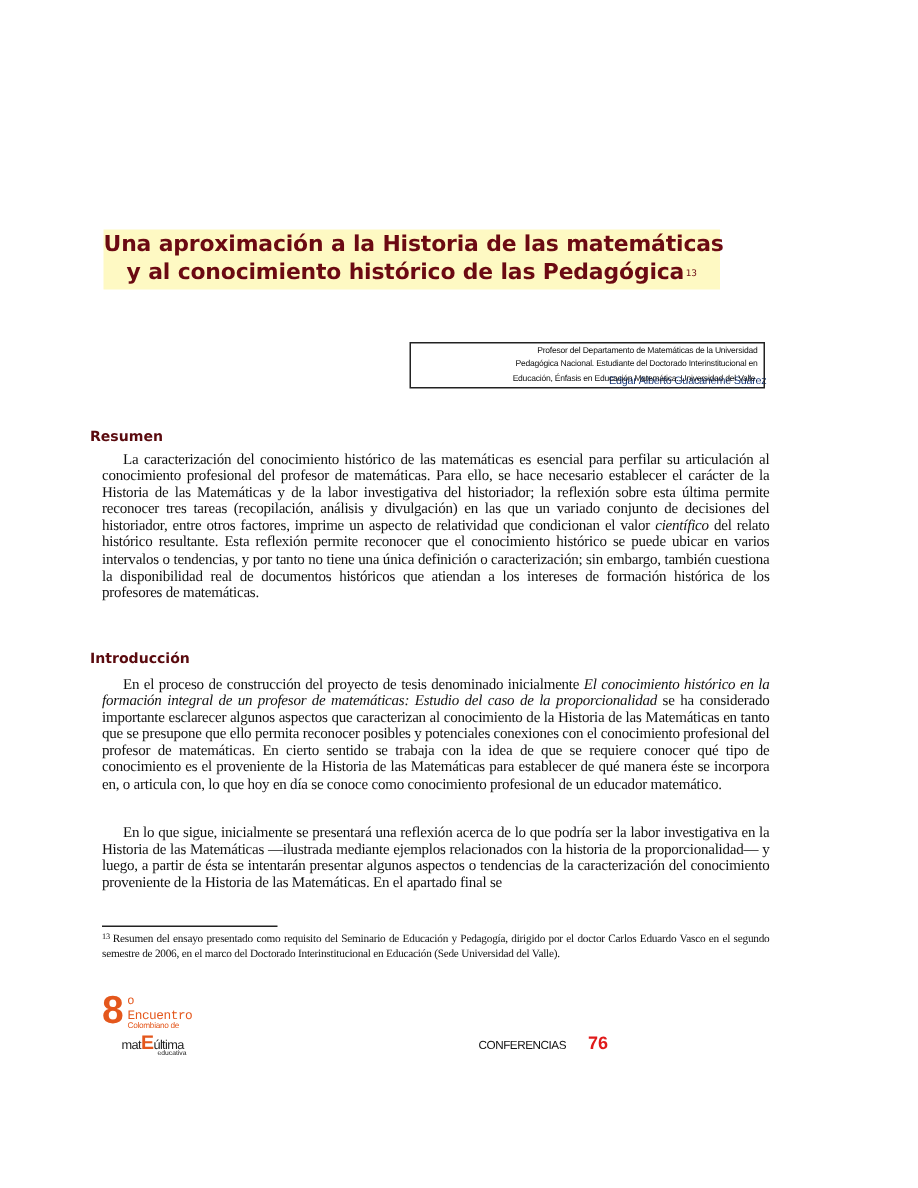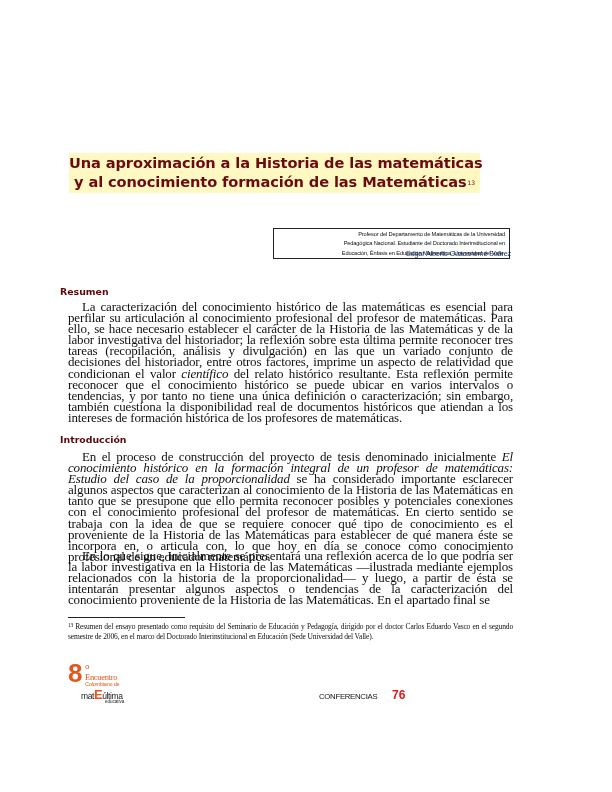--- a/index.html
+++ b/index.html
@@ -34,57 +34,57 @@
       font-size: 5.7px; line-height: 9.4px; text-align: right;
       padding: 1px 4px 0 2px; letter-spacing: -0.15px; color: #111;
     }
     .heading {
       position: absolute; left: 60px; width: 460px; text-align: left;
       font-family: "DejaVu Sans", "Liberation Sans", sans-serif;
       font-weight: bold; color: #5a0a0e; font-size: 9.4px;
     }
     .para {
       position: absolute; left: 68px; width: 445px;
-      font-size: 13px; line-height: 11.1px; text-align: justify;
+      font-size: 10px; line-height: 11.1px; text-align: justify;
       text-indent: 14px; letter-spacing: -0.15px;
     }
     .para i { font-style: italic; }
     .fn-rule { position: absolute; left: 68px; top: 617px; width: 117px; height: 0; border-top: 1px solid #222; }
     .footnote {
       position: absolute; left: 68px; top: 620px; width: 445px;
       font-size: 7.5px; line-height: 10.4px; text-align: justify; letter-spacing: -0.15px;
     }
     .footnote sup { font-size: 5.5px; vertical-align: 2px; margin-right: 2px; }
     .logo { position: absolute; left: 68px; top: 660px; width: 80px; height: 50px; }
     .logo .eight {
       position: absolute; left: 0; top: 0;
       font-family: "Liberation Sans", sans-serif; font-weight: bold;
       color: #e4571c; font-size: 26px; line-height: 26px;
     }
     .logo .deg { position: absolute; left: 17px; top: 2px; font-family: "Liberation Sans", sans-serif; color: #e4571c; font-size: 8px; }
-    .logo .enc { position: absolute; left: 17px; top: 12px; font-family: Liberation Serif, serif; color: #e4571c; font-size: 8.5px; letter-spacing: -0.3px; }
+    .logo .enc { position: absolute; left: 17px; top: 12px; font-family: Liberation Mono, monospace; color: #e4571c; font-size: 8.5px; letter-spacing: -0.3px; }
     .logo .col { position: absolute; left: 17px; top: 21px; font-family: "Liberation Sans", sans-serif; color: #e4571c; font-size: 5.5px; letter-spacing: -0.2px; }
     .logo .mat { position: absolute; left: 13px; top: 27px; font-family: "Liberation Sans", sans-serif; color: #222; font-size: 8.5px; letter-spacing: -0.4px; white-space: nowrap; }
     .logo .mat .e { color: #e4571c; font-size: 13px; font-weight: bold; }
     .logo .edu { position: absolute; left: 37px; top: 39px; font-family: "Liberation Sans", sans-serif; color: #222; font-size: 4.5px; }
     .footer-label {
       position: absolute; left: 319px; top: 692px;
       font-family: "Liberation Sans", sans-serif; font-size: 7.8px; color: #111; letter-spacing: -0.3px;
     }
     .page-num {
       position: absolute; left: 392px; top: 688px;
       font-family: "Liberation Sans", sans-serif; font-weight: bold; font-size: 12px; color: #e01a1a;
     }
   </style>
 </head>
 <body>
 
 <div class="title-box">
   <div class="title-line l1"><span>Una aproximación a la Historia de las matemáticas</span></div>
-  <div class="title-line l2"><span>y al conocimiento formación de las Matemáticas</span><sup>13</sup></div>
+  <div class="title-line l2"><span>y al conocimiento histórico de las Pedagógica</span><sup>13</sup></div>
 </div>
 
 <div class="author">Edgar Alberto Guacaneme Suárez</div>
 <div class="affil-box">
   <div>Profesor del Departamento de Matemáticas de la Universidad</div>
   <div>Pedagógica Nacional. Estudiante del Doctorado Interinstitucional en</div>
   <div>Educación, Énfasis en Educación Matemática. Universidad del Valle.</div>
 </div>
 
 <div class="heading" style="top:286px;">Resumen</div>

